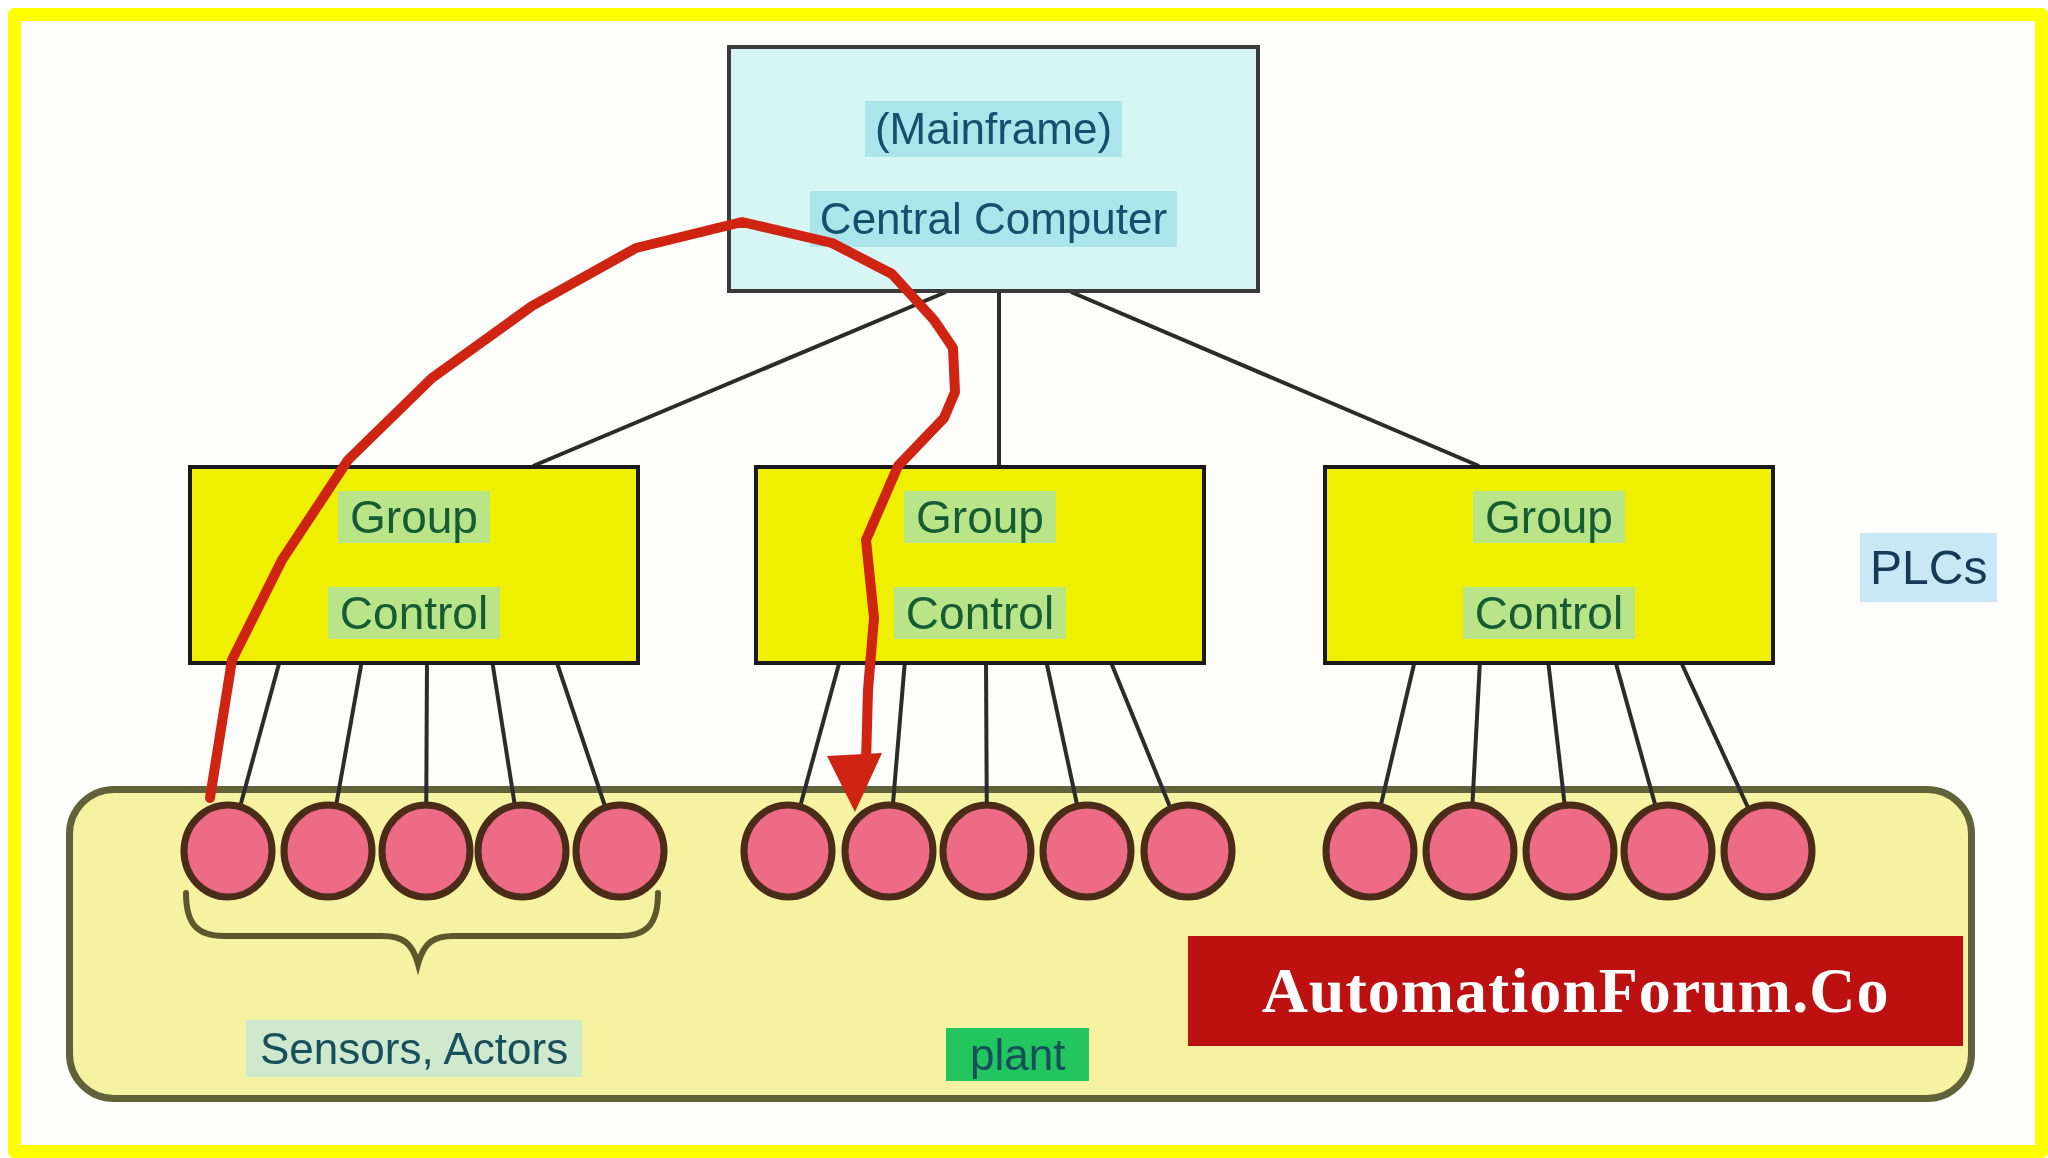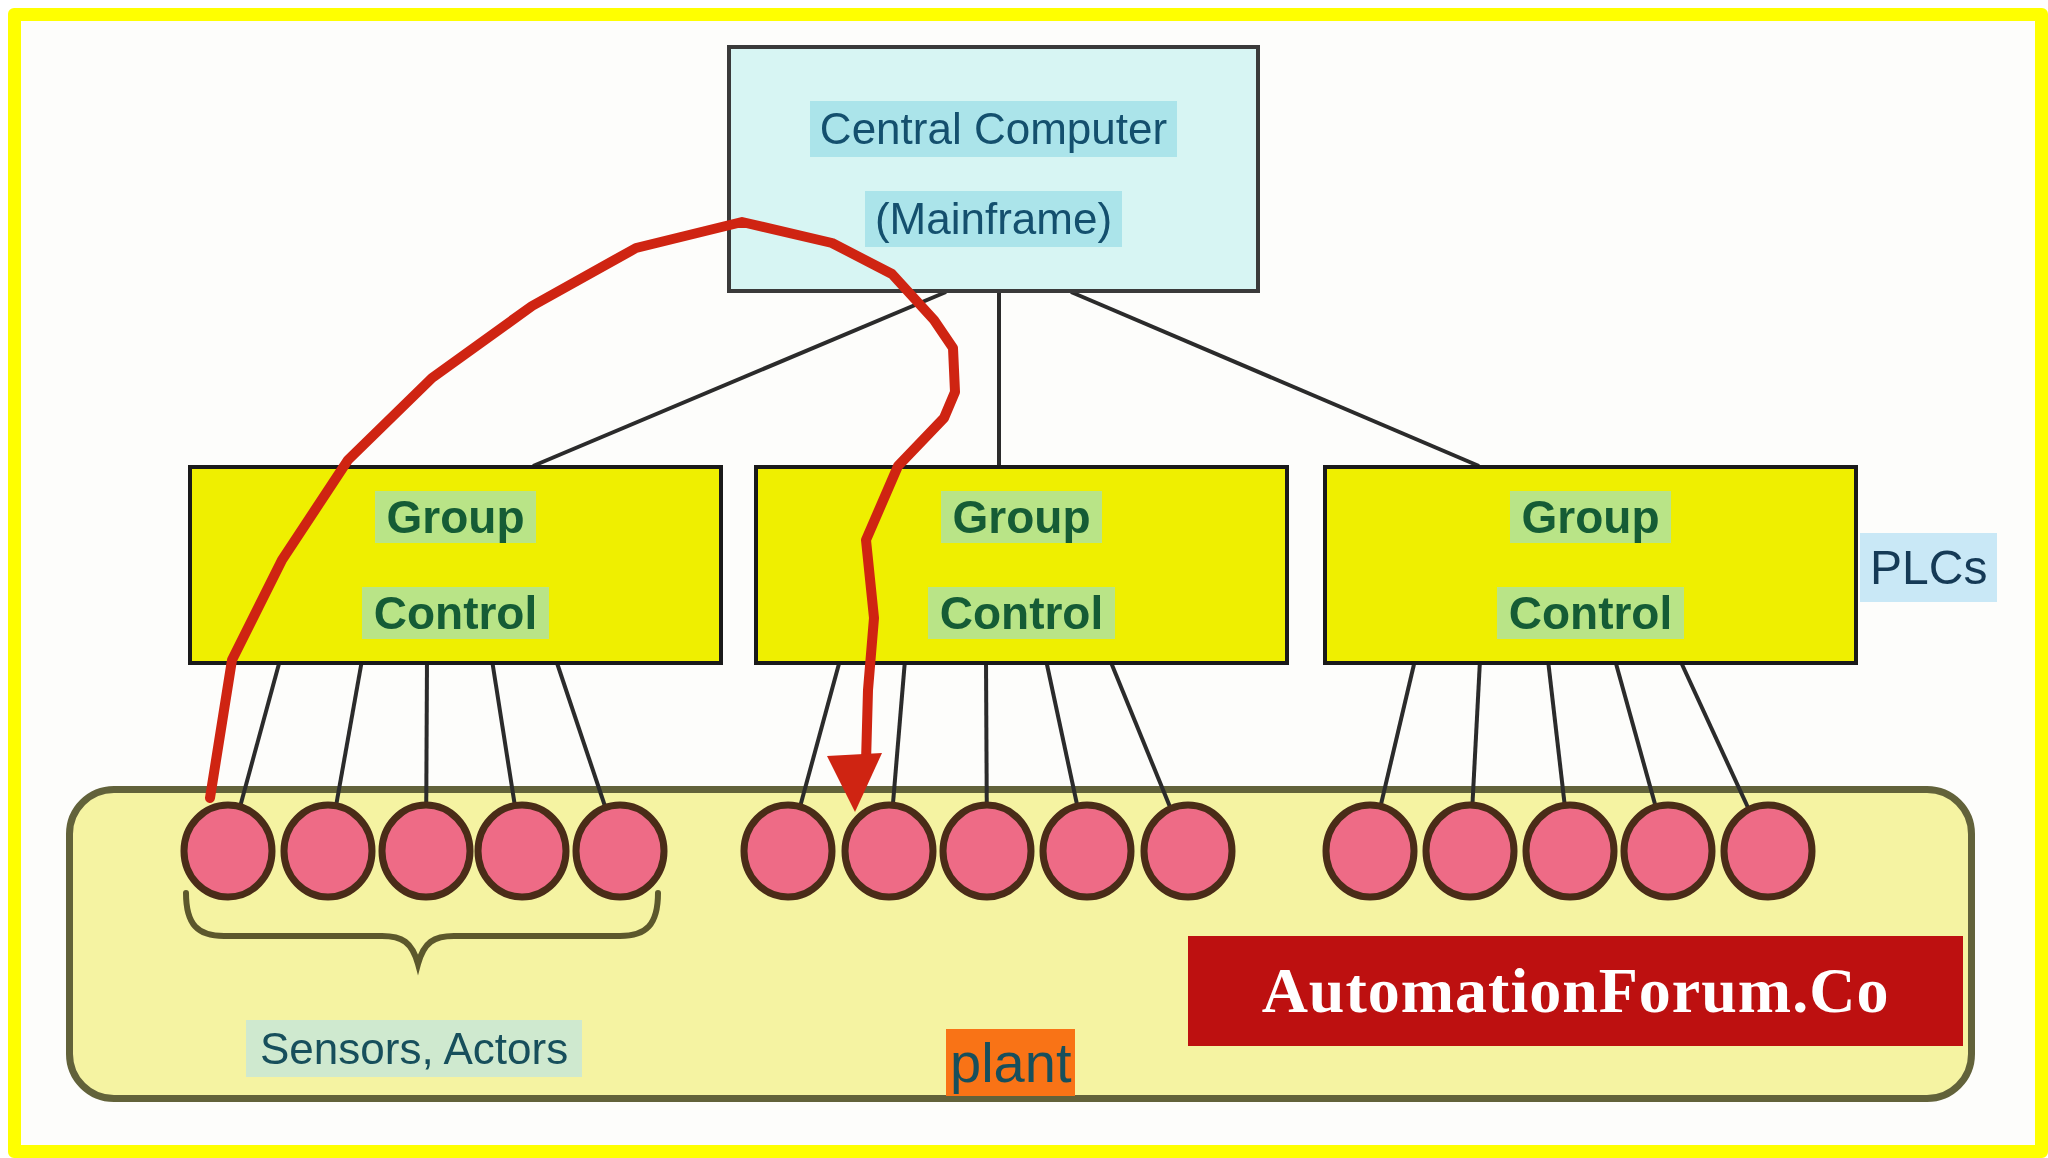--- a/index.html
+++ b/index.html
@@ -26,35 +26,35 @@
   .node{
     position:absolute;box-sizing:border-box;display:flex;flex-direction:column;
     align-items:center;justify-content:center;z-index:4;
   }
   #central-box{
     left:727px;top:45px;width:533px;height:248px;
     background:#d7f5f3;border:4px solid #3a3a3a;gap:34px;padding-top:10px;
   }
   #central-box .hl{background:#abe4ea;color:#14506e;font-size:44px;padding:3px 10px;}
   .gc-box{
-    width:535px;height:200px;top:465px;
-    background:#efef00;border:4px solid #1a1a1a;gap:44px;font-weight:bold;
+    width:452px;height:200px;top:465px;
+    background:#efef00;border:4px solid #1a1a1a;gap:44px;
   }
   #gc-box-1{left:188px;}
   #gc-box-2{left:754px;}
   #gc-box-3{left:1323px;}
   .gc-box .hl{background:#b9e487;color:#155c35;font-size:46px;padding:2px 12px;line-height:1.05;}
   
   .float-label{position:absolute;z-index:5;white-space:nowrap;}
   #plcs-label{left:1860px;top:540px;}
   #plcs-label .hl{background:#c9e8f6;color:#153a56;font-size:48px;padding:8px 10px;}
   #sensors-label{left:246px;top:1024px;}
   #sensors-label .hl{background:#cfe9cf;color:#174f5c;font-size:44px;padding:4px 14px;}
   #plant-label{left:946px;top:1030px;}
-  #plant-label .hl{background:#f97316;color:#174f5c;font-size:56px;padding:2px 4px;}
+  #plant-label .hl{background:#22c55e;color:#174f5c;font-size:44px;padding:2px 24px;}
   
   #watermark{
     position:absolute;left:1165px;top:936px;width:775px;height:110px;z-index:7;
     background:#bd1010;color:#ffffff;display:flex;align-items:center;justify-content:center;
     font-family:"Liberation Serif",serif;font-weight:bold;font-size:64px;letter-spacing:1px;margin-left:23px;
   }
 </style>
 </head>
 <body>
 
@@ -101,22 +101,22 @@
         <ellipse cx="1470" cy="851" rx="44" ry="46" fill="#ee6b86" stroke="#4a2c18" stroke-width="7"></ellipse>
         <ellipse cx="1570" cy="851" rx="44" ry="46" fill="#ee6b86" stroke="#4a2c18" stroke-width="7"></ellipse>
         <ellipse cx="1668" cy="851" rx="44" ry="46" fill="#ee6b86" stroke="#4a2c18" stroke-width="7"></ellipse>
         <ellipse cx="1768" cy="851" rx="44" ry="46" fill="#ee6b86" stroke="#4a2c18" stroke-width="7"></ellipse>
       </g>
     <path d="M 186,893 C 186,925 198,936 224,936 L 382,936 C 402,936 412,942 418,964
              C 424,942 434,936 454,936 L 620,936 C 646,936 658,925 658,893" fill="none" stroke="#5c572c" stroke-width="6" stroke-linecap="round"></path>
   </svg>
 
   <div id="central-box" class="node">
+    <span class="hl">(Mainframe)</span>
     <span class="hl">Central Computer</span>
-    <span class="hl">(Mainframe)</span>
   </div>
 
   <div id="gc-box-1" class="node gc-box">
     <span class="hl">Group</span>
     <span class="hl">Control</span>
   </div>
   <div id="gc-box-2" class="node gc-box">
     <span class="hl">Group</span>
     <span class="hl">Control</span>
   </div>

